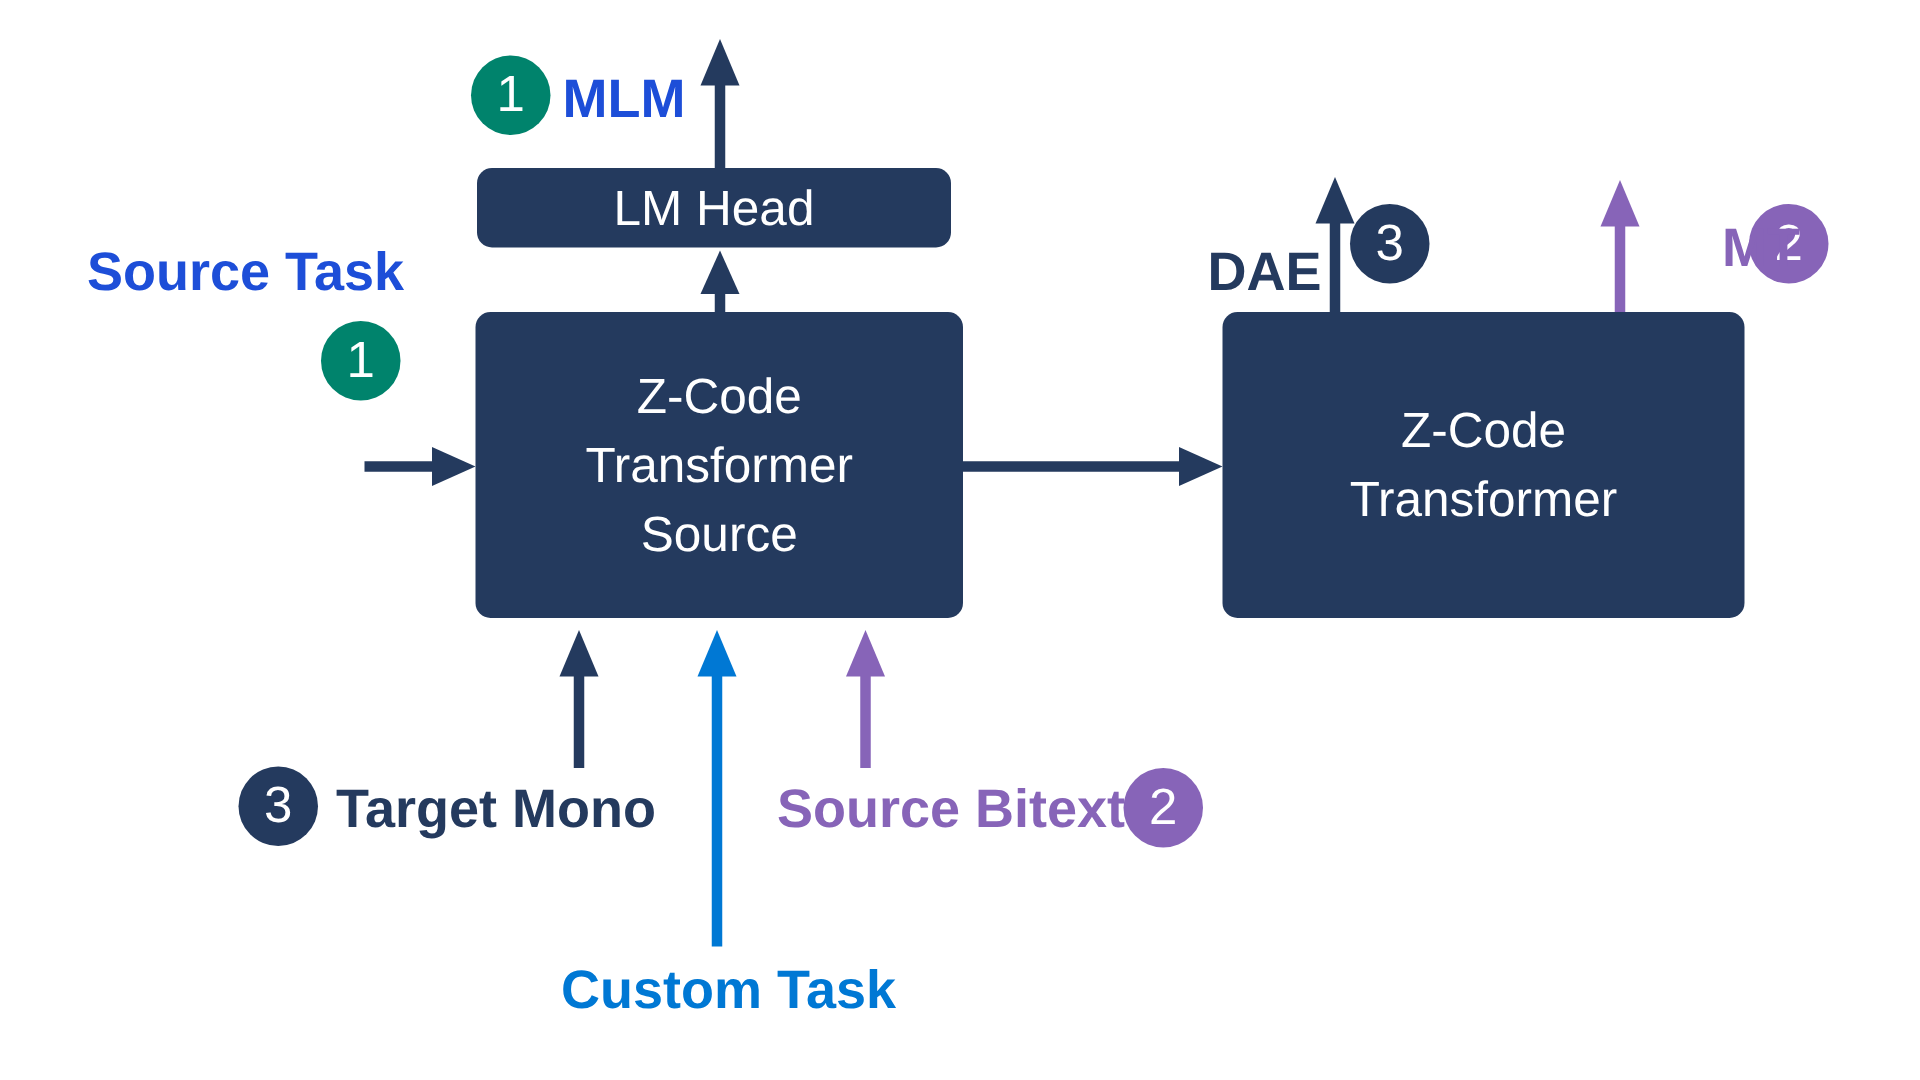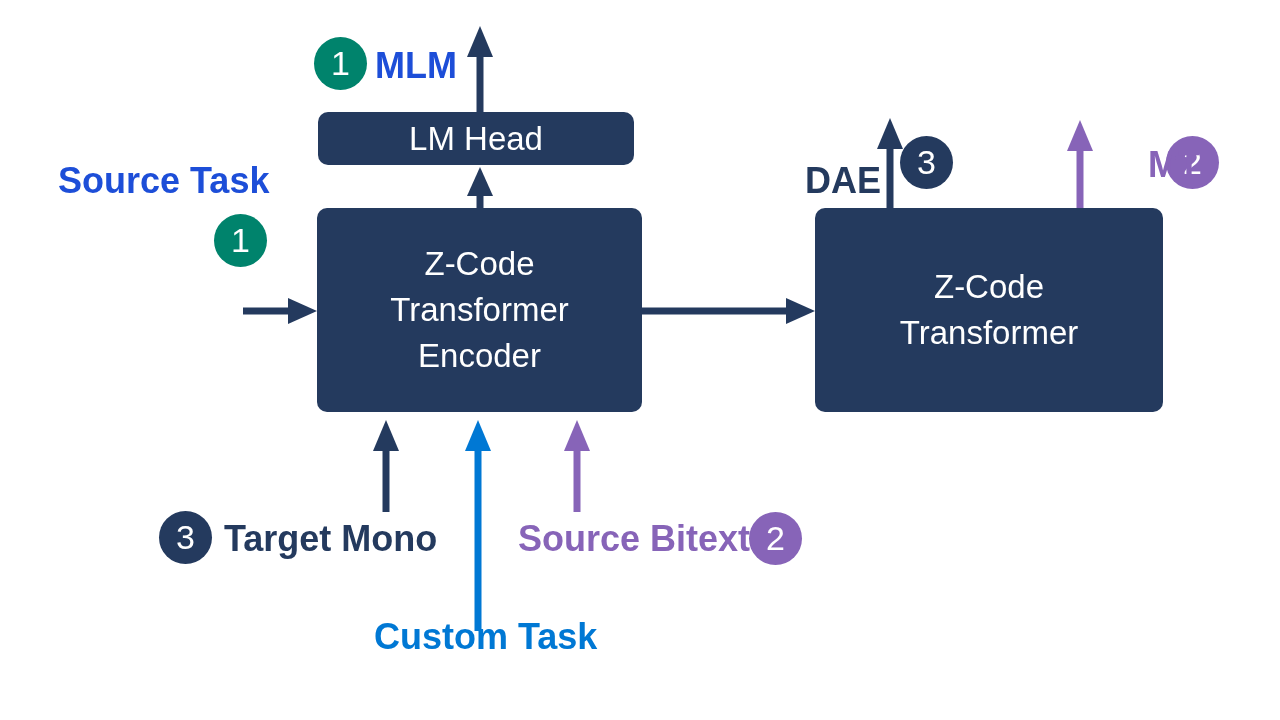--- a/index.html
+++ b/index.html
@@ -116,36 +116,36 @@
     </g>
   </svg>
 
   <div class="box" id="lm-head-box">
     <div>LM Head</div>
   </div>
 
   <div class="box" id="encoder-box">
     <div>Z-Code</div>
     <div>Transformer</div>
-    <div>Encoder</div>
+    <div>Source</div>
   </div>
 
   <div class="box" id="decoder-box">
     <div>Z-Code</div>
     <div>Transformer</div>
   </div>
 
   <div class="badge badge-teal" style="left:314px; top:37px;">1</div>
   <div class="badge badge-teal" style="left:214px; top:214px;">1</div>
   <div class="badge badge-navy" style="left:900px; top:136px;">3</div>
   <div class="badge badge-purple" style="left:1166px; top:136px;">2</div>
   <div class="badge badge-navy" style="left:159px; top:511px;">3</div>
   <div class="badge badge-purple" style="left:749px; top:512px;">2</div>
 
   <div class="label teal" style="left:375px; top:45px;">MLM</div>
   <div class="label teal" style="left:58px; top:160px;">Source Task</div>
   <div class="label navy" style="left:805px; top:160px;">DAE</div>
   <div class="label purple" style="left:1102px; top:144px;margin-left:46px;">MT</div>
   <div class="label navy" style="left:224px; top:518px;">Target Mono</div>
   <div class="label purple" style="left:518px; top:518px;">Source Bitext</div>
-  <div class="label blue" style="left:374px; top:616px;">Custom Task</div>
+  <div class="label blue" style="left:374px; top:639px;">Custom Task</div>
 
 </div>
 
 </body></html>

